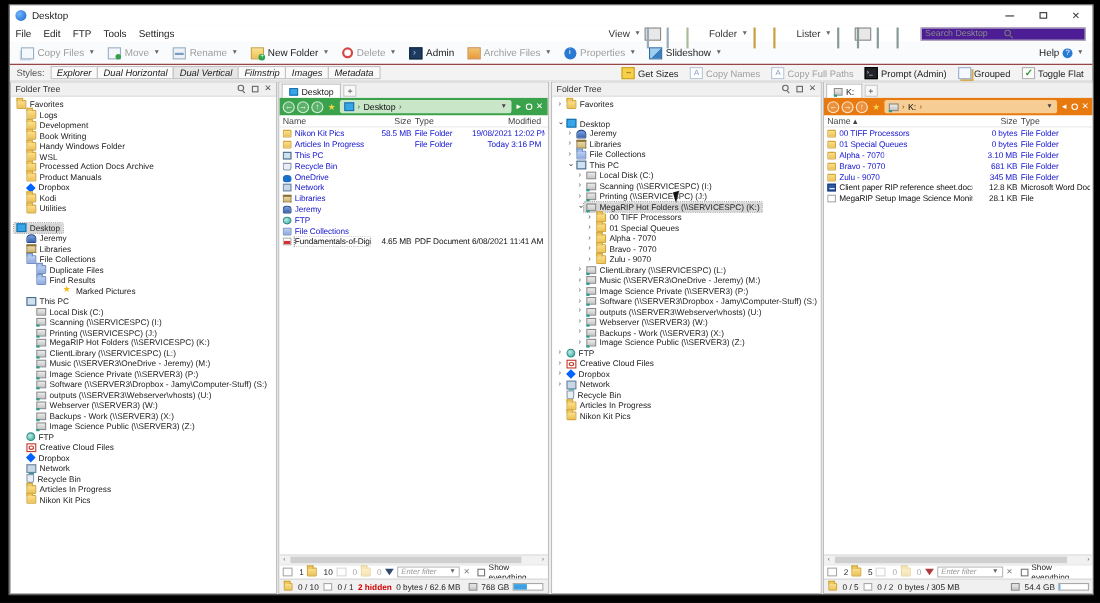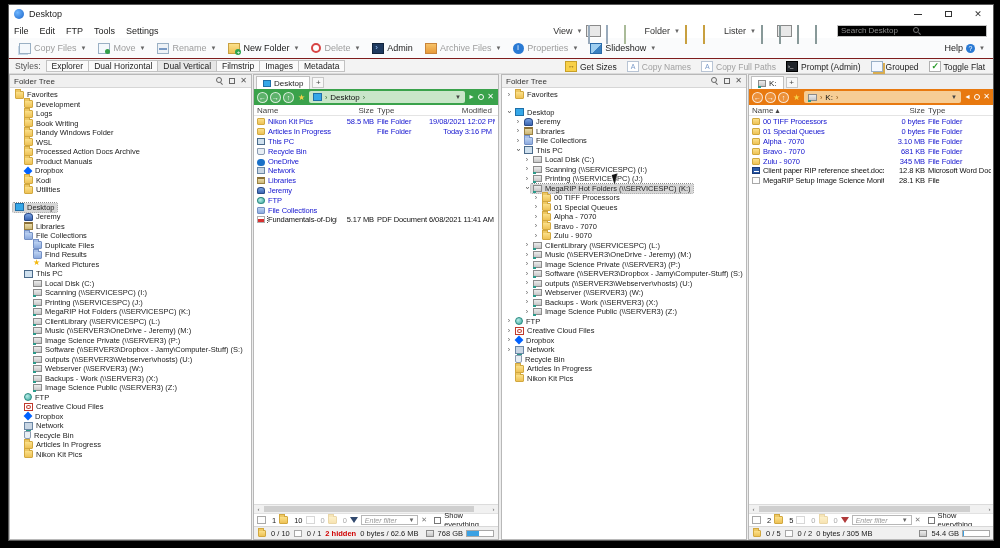--- a/index.html
+++ b/index.html
@@ -26,21 +26,21 @@
   .vi-inner{width:11px;height:8px;margin:1px;}
   .vi1 .vi-inner{background:linear-gradient(90deg,#4a86d8 3px,#fff 3px);border:1px solid #9ab;}
   .vi2 .vi-inner{background:repeating-linear-gradient(#cfe0f4 0 2px,#fff 2px 4px);border:1px solid #9ab;}
   .vi3 .vi-inner{background:linear-gradient(90deg,#f4c868 50%,#7ec87e 50%);border:1px solid #ab9;}
   .fo1 .vi-inner{background:linear-gradient(180deg,#fbe08a,#eec256);border:1px solid #c8a040;}
   .fo2 .vi-inner{background:linear-gradient(90deg,#eec256 50%,#fbe08a 50%);border:1px solid #c8a040;}
   .li1 .vi-inner{background:repeating-linear-gradient(#3aa24b 0 3px,#fff 3px 5px);border:1px solid #899;}
   .li2 .vi-inner{background:linear-gradient(90deg,#bcd7f0 50%,#fff 50%);border:1px solid #899;}
   .li3 .vi-inner{background:linear-gradient(90deg,#e8e8e8 40%,#cfe0f4 40%);border:1px solid #899;}
   .li4 .vi-inner{background:linear-gradient(135deg,#8ec8f0 60%,#3a78b8 60%);border:1px solid #899;}
-  .searchbox{width:150px;height:12px;border:1px solid #c4c4c4;background:#000000;display:flex;align-items:center;padding:0 3px;margin-left:6px;}
+  .searchbox{width:150px;height:12px;border:1px solid #c4c4c4;background:#4c1d95;display:flex;align-items:center;padding:0 3px;margin-left:6px;}
   .searchbox span{font-size:8px;color:#8a8a8a;flex:1;}
   .mag{position:relative;width:9px;height:9px;flex:0 0 auto;}
   .mag::before{content:"";position:absolute;width:4px;height:4px;border:1px solid #777;border-radius:50%;left:1px;top:1px;}
   .mag::after{content:"";position:absolute;width:3px;height:1px;background:#777;transform:rotate(45deg);left:6px;top:7px;}
   
   .toolrow{height:21px;background:#fafbfc;border-bottom:1px solid #7f1d1d;display:flex;align-items:center;padding:0 4px;flex:0 0 auto;}
   .tb-item{display:flex;align-items:center;gap:3px;padding:0 6px;height:17px;font-size:9px;color:#222;}
   .tb-item.disabled{color:#9d9d9d;}
   .tbi{width:12px;height:11px;position:relative;flex:0 0 auto;}
   .tbi-copy{background:#f4f8fc;border:1px solid #9ab0c4;box-shadow:-2px 2px 0 -1px #c8d8e8;}
@@ -279,21 +279,21 @@
       </div>
     <div class="helpbox">
       <span>Help</span>
       <span class="qmark">?</span>
       <span class="caret">▼</span>
     </div>
   </div>
 
   <div class="stylesrow">
     <span class="styles-label">Styles:</span>
-    <div id="styletabs" style="display:flex;">
+    <div id="styletabs" style="display:flex;font-style:italic;">
         <span class="stab">Explorer</span>
         <span class="stab">Dual Horizontal</span>
         <span class="stab active">Dual Vertical</span>
         <span class="stab">Filmstrip</span>
         <span class="stab">Images</span>
         <span class="stab">Metadata</span>
       </div>
     <div class="cmdbar" id="cmdbar">
         <span class="cmd-item">
           <span class="tbi tbi-getsizes"></span>
@@ -336,27 +336,27 @@
       <div class="tbody" id="ltree-body">
           <div class="trow" style="padding-left: 3px;">
             <span class="tin">
               <span class="ic ic-folder-fav"></span>
               <span class="tlabel">Favorites</span>
             </span>
           </div>
           <div class="trow" style="padding-left: 12px;">
             <span class="tin">
               <span class="ic ic-folder-fav"></span>
+              <span class="tlabel">Logs</span>
+            </span>
+          </div>
+          <div class="trow" style="padding-left: 12px;">
+            <span class="tin">
+              <span class="ic ic-folder-fav"></span>
               <span class="tlabel">Development</span>
-            </span>
-          </div>
-          <div class="trow" style="padding-left: 12px;">
-            <span class="tin">
-              <span class="ic ic-folder-fav"></span>
-              <span class="tlabel">Logs</span>
             </span>
           </div>
           <div class="trow" style="padding-left: 12px;">
             <span class="tin">
               <span class="ic ic-folder-fav"></span>
               <span class="tlabel">Book Writing</span>
             </span>
           </div>
           <div class="trow" style="padding-left: 12px;">
             <span class="tin">
@@ -430,21 +430,21 @@
               <span class="ic ic-collection"></span>
               <span class="tlabel">Duplicate Files</span>
             </span>
           </div>
           <div class="trow" style="padding-left: 21px;">
             <span class="tin">
               <span class="ic ic-collection"></span>
               <span class="tlabel">Find Results</span>
             </span>
           </div>
-          <div class="trow" style="padding-left: 21px;">
+          <div class="trow" style="padding-left: 21px; margin-left: 24px;">
             <span class="tin">
               <span class="ic ic-star"></span>
               <span class="tlabel">Marked Pictures</span>
             </span>
           </div>
           <div class="trow" style="padding-left: 12px;">
             <span class="tin">
               <span class="ic ic-computer"></span>
               <span class="tlabel">This PC</span>
             </span>
@@ -685,21 +685,21 @@
             </span>
             <span class="col-r"></span>
             <span></span>
             <span class="col-r"></span>
           </div>
           <div class="frow grid-mid focused">
             <span class="namecell">
               <span class="ic ic-pdf"></span>
               <span class="nm">Fundamentals-of-Digital.pdf</span>
             </span>
-            <span class="col-r">5.17 MB</span>
+            <span class="col-r">4.65 MB</span>
             <span>PDF Document</span>
             <span class="col-r">6/08/2021 11:41 AM</span>
           </div>
         </div>
       <div class="hscroll">
         <span class="hs-arrow" style="left:0;">‹</span>
         <span class="hs-thumb"></span>
         <span class="hs-arrow" style="right:0;">›</span>
       </div>
       <div class="filterbar">

